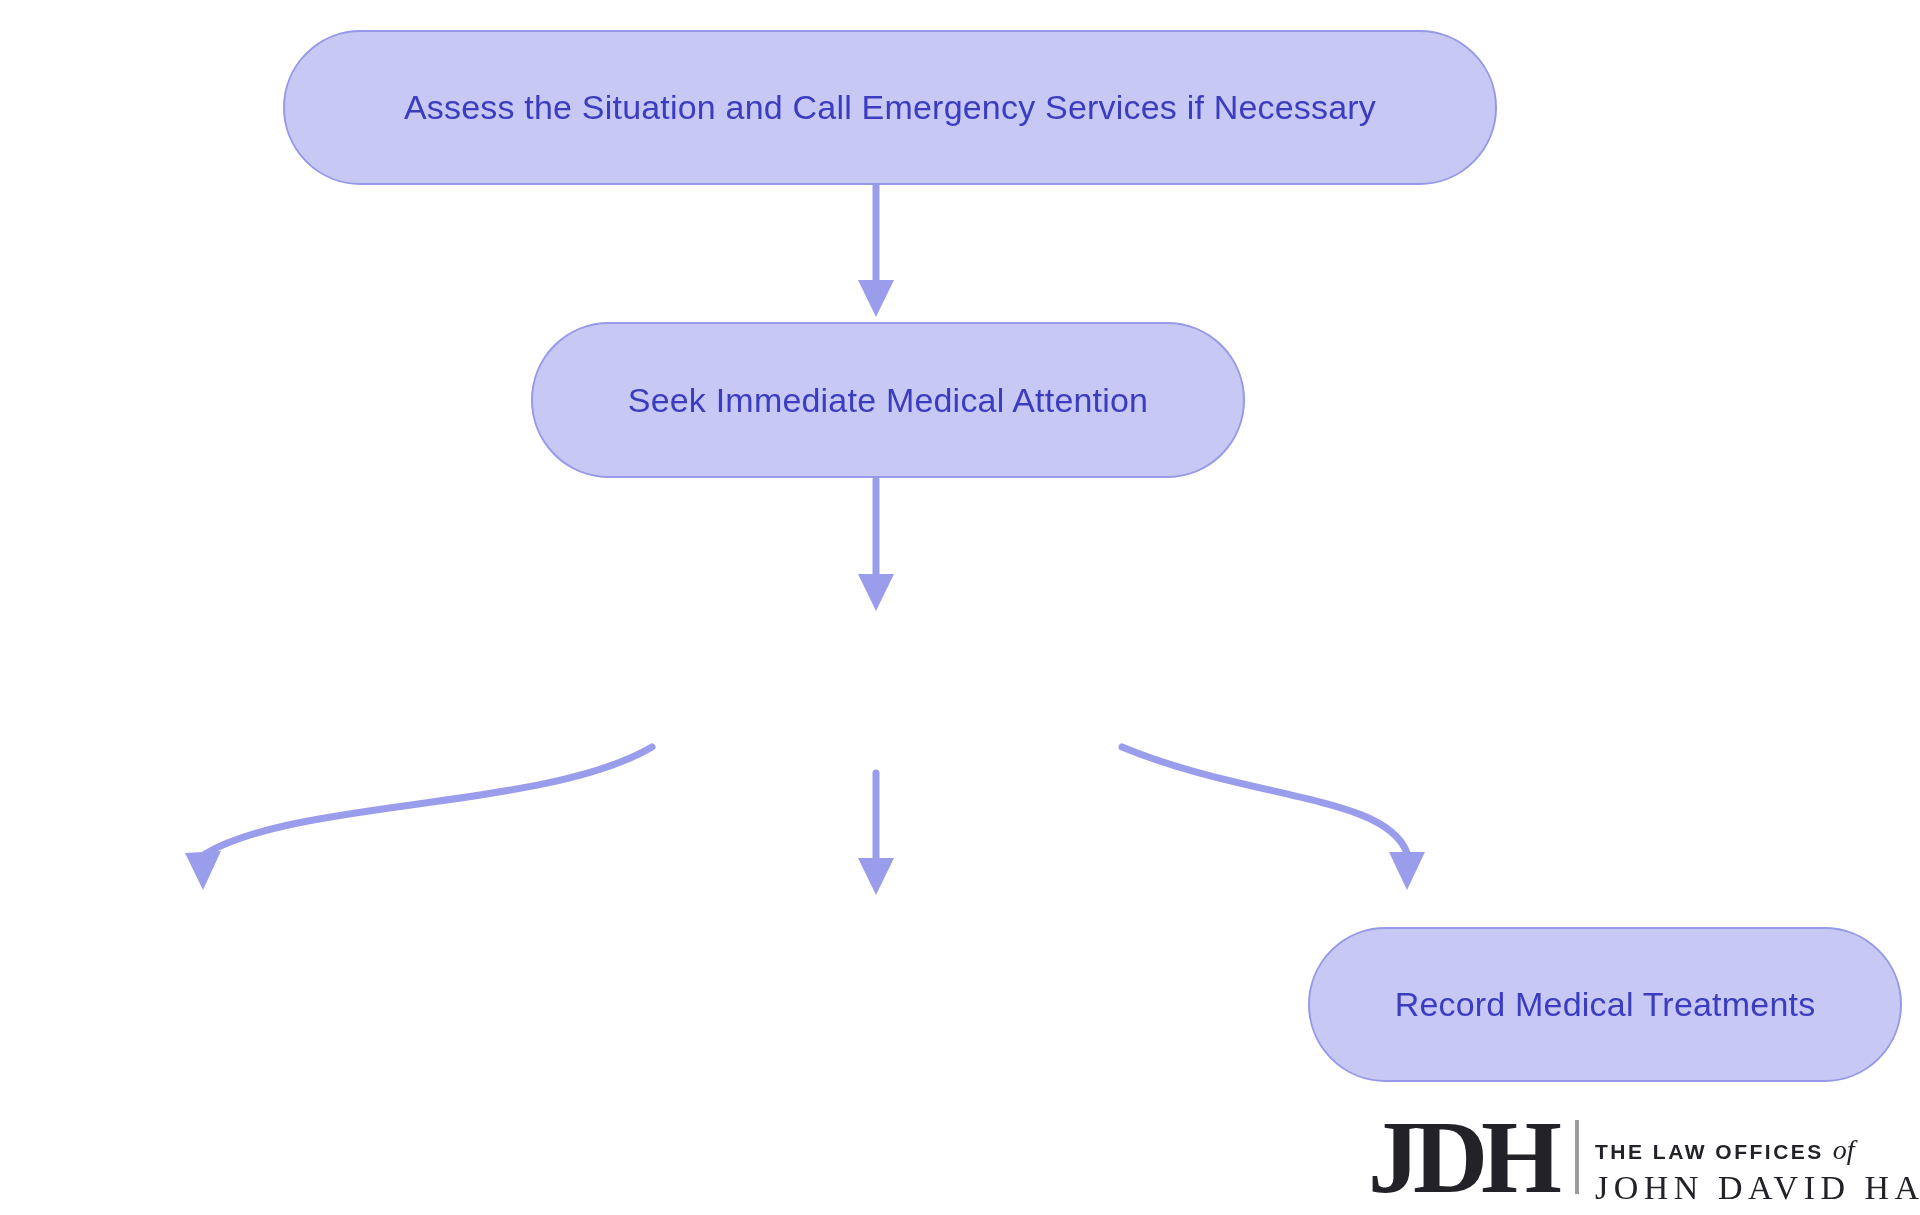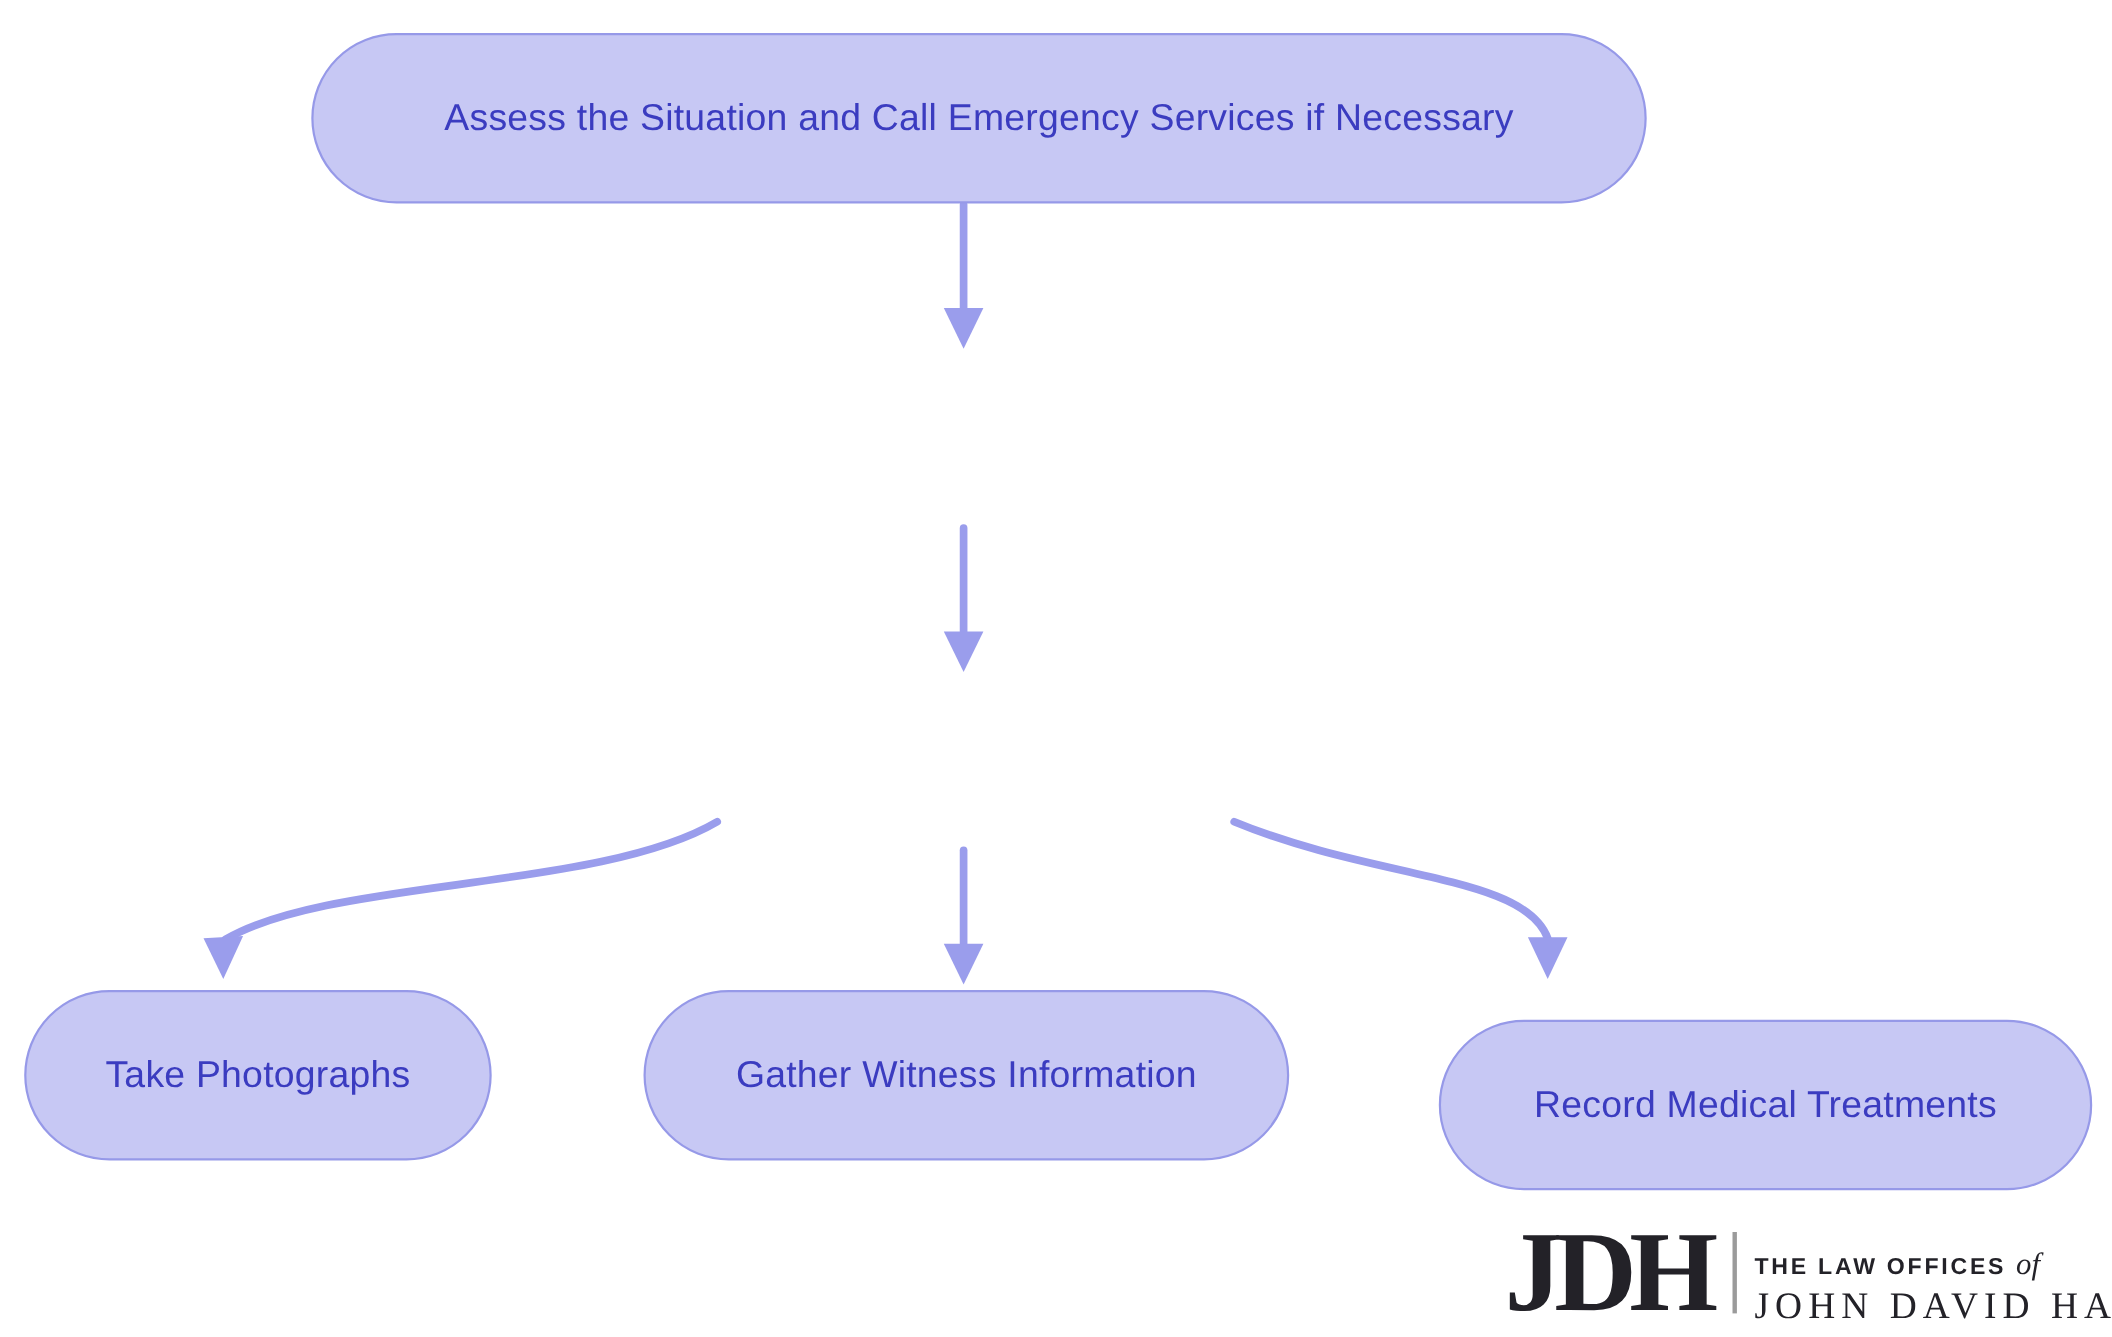--- a/index.html
+++ b/index.html
@@ -142,29 +142,26 @@
     <g>
       <path class="edge-line" d="M 1122 747 C 1250 800, 1386 795, 1407 853"></path>
       <polygon class="edge-head" points="1389,852 1425,852 1407,890"></polygon>
     </g>
   </svg>
 
   <div class="node node-assess">
     <span>Assess the Situation and Call Emergency Services if Necessary</span>
   </div>
 
+  <div class="node node-seek">
+    <span>Seek Immediate Medical Attention</span>
+  </div>
 
 
-  <div class="node node-take">
-    <span>Take Photographs</span>
-  </div>
 
-  <div class="node node-gather">
-    <span>Gather Witness Information</span>
-  </div>
 
   <div class="node node-record">
     <span>Record Medical Treatments</span>
   </div>
 
   <div class="logo">
     <div class="logo-monogram">JDH</div>
     <div class="logo-divider"></div>
     <div class="logo-right">
       <div class="logo-tagline">

